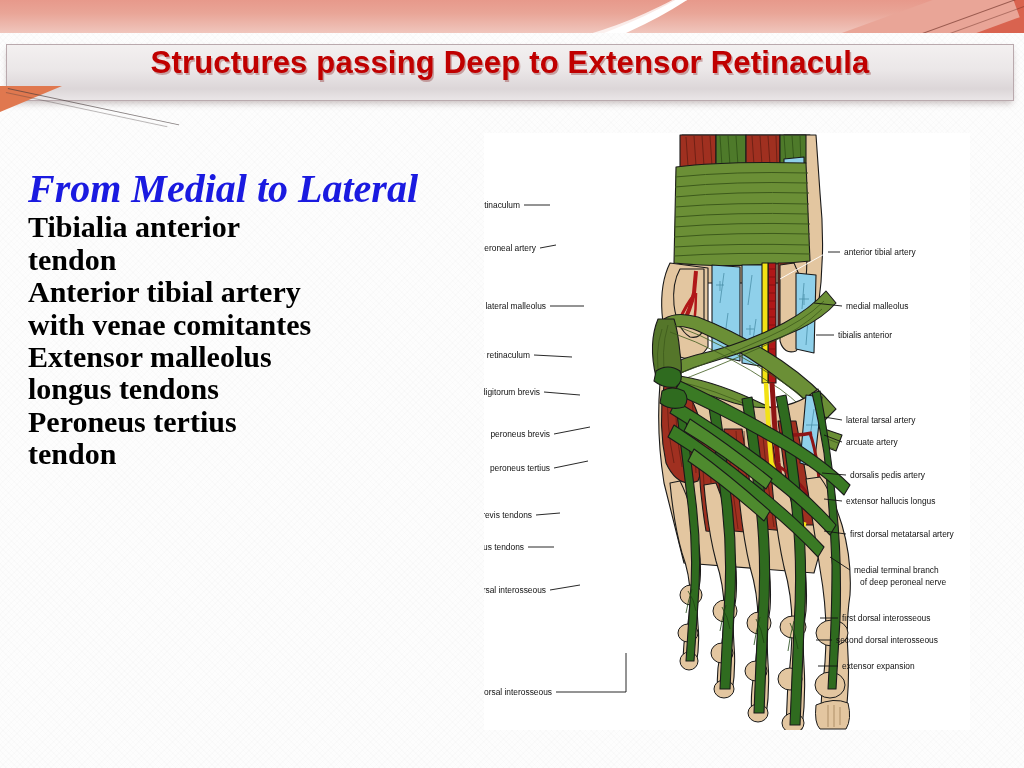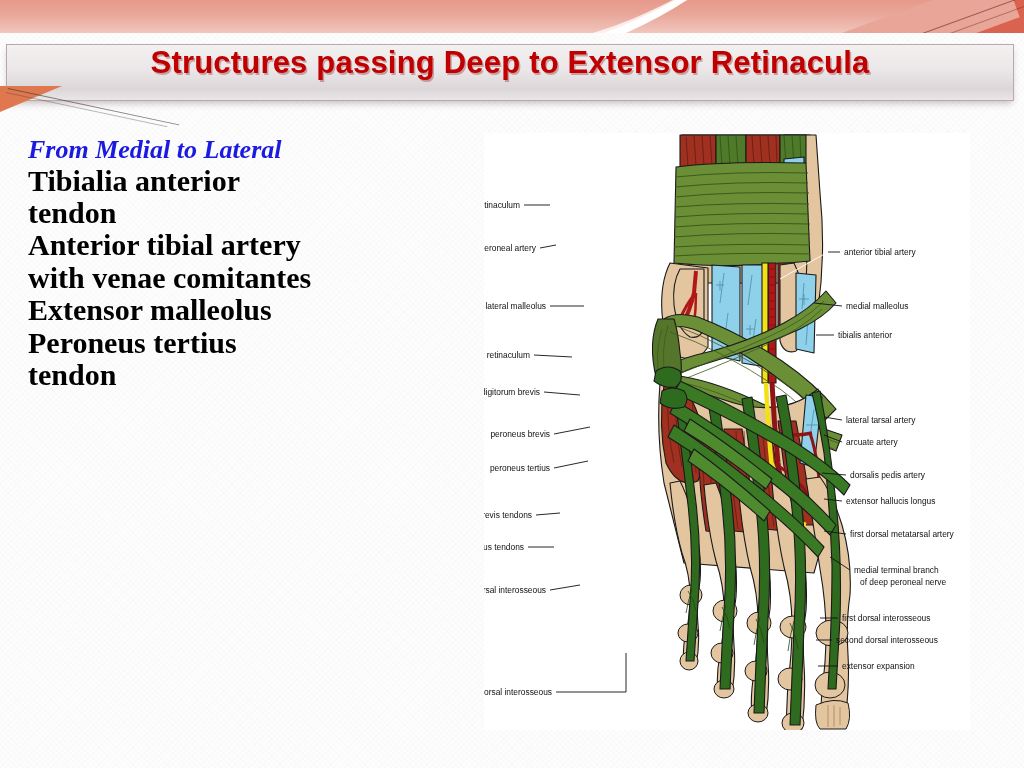--- a/index.html
+++ b/index.html
@@ -131,24 +131,25 @@
   
   .textcol {
     position: absolute;
     left: 28px; top: 136px;
     width: 450px;
   }
   .subhead {
     font-family: "Liberation Serif", serif;
     font-style: italic;
     font-weight: bold;
-    font-size: 26px;
+    font-size: 40px;
     color: #1a1ae0;
     line-height: 1.06;
     margin-bottom: 1px;
+    margin-top: 32px;
   }
   .item {
     font-family: Liberation Serif, serif;
     font-weight: bold;
     font-size: 30px;
     color: #000000;
     line-height: 1.08;
   }
 
   
@@ -191,20 +192,21 @@
   <div class="wedge-line"></div>
   <div class="wedge-line2"></div>
 
   <div class="textcol">
     <div class="subhead">From Medial to Lateral</div>
     <div class="item">Tibialia anterior</div>
     <div class="item">tendon</div>
     <div class="item">Anterior tibial artery</div>
     <div class="item">with venae comitantes</div>
     <div class="item">Extensor malleolus</div>
+    <div class="item">longus tendons</div>
     <div class="item">Peroneus tertius</div>
     <div class="item">tendon</div>
   </div>
 
   <div class="diagram-panel">
     <svg width="486" height="597" viewBox="0 0 486 597" xmlns="http://www.w3.org/2000/svg">
       <rect x="0" y="0" width="486" height="597" fill="#ffffff"></rect>
 
       <g stroke="#1a1a1a" stroke-width="1.1" stroke-linejoin="round">
 

